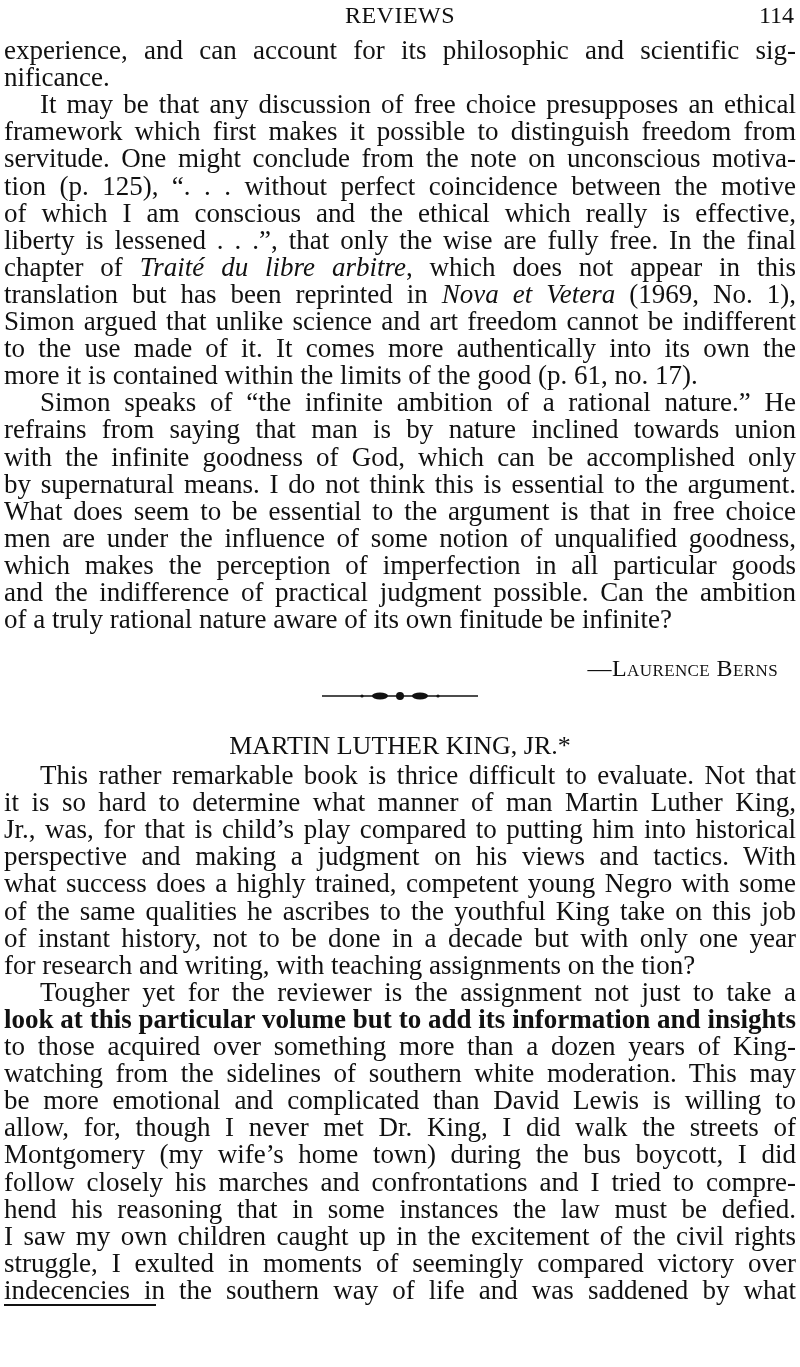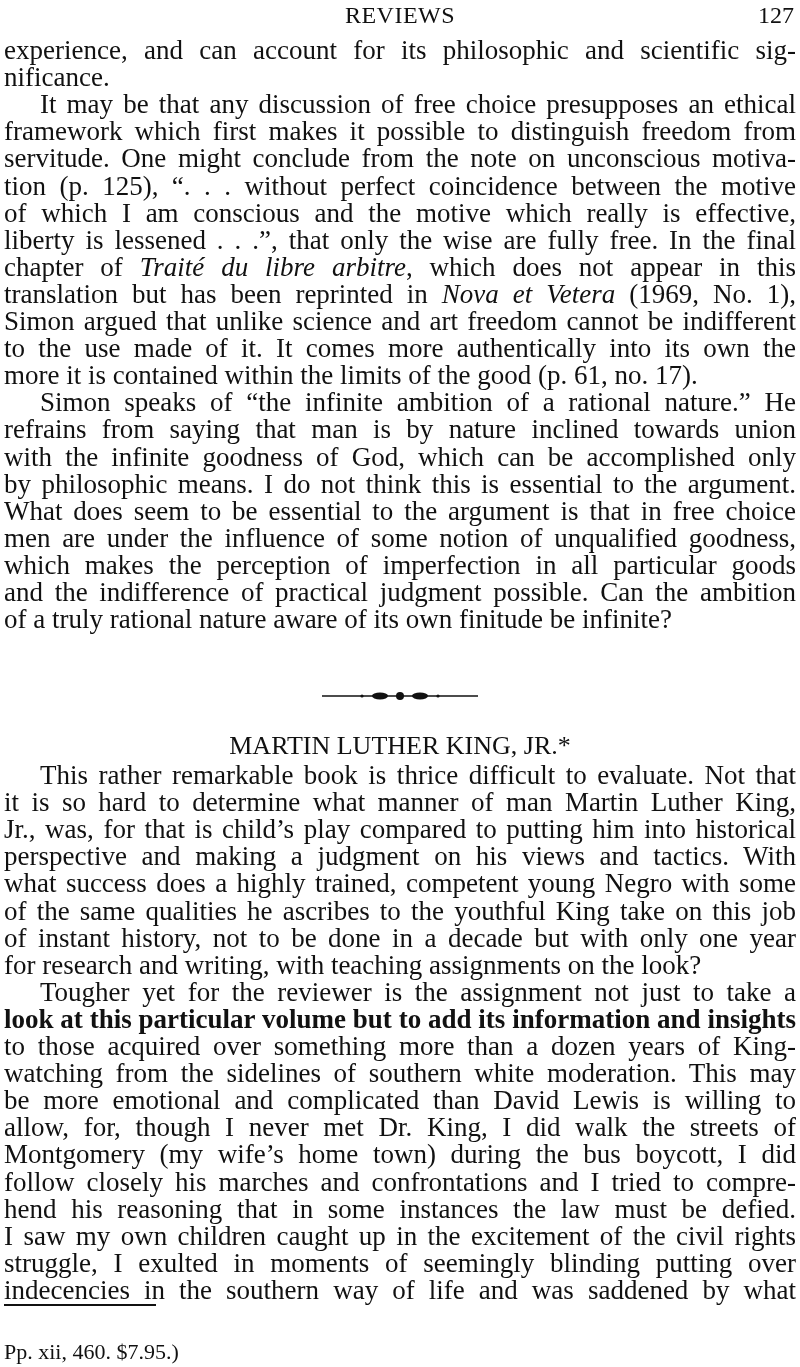--- a/index.html
+++ b/index.html
@@ -54,79 +54,79 @@
       font-size: 22px; line-height: 26px; white-space: nowrap;
     }
   </style>
 </head>
 <body>
 
 <div class="page">
 
   <div class="running-head">
     <div class="running-title">REVIEWS</div>
-    <div class="page-number">127</div>
+    <div class="page-number">114</div>
   </div>
 
   <div id="review1">
       <div class="line" style="top: 37px;">experience, and can account for its philosophic and scientific sig-</div>
       <div class="line last" style="top: 64.1px;">nificance.</div>
       <div class="line indent" style="top: 91.2px;">It may be that any discussion of free choice presupposes an ethical</div>
       <div class="line" style="top: 118.3px;">framework which first makes it possible to distinguish freedom from</div>
       <div class="line" style="top: 145.4px;">servitude. One might conclude from the note on unconscious motiva-</div>
       <div class="line" style="top: 172.5px;">tion (p. 125), “. . . without perfect coincidence between the motive</div>
-      <div class="line" style="top: 199.6px;">of which I am conscious and the motive which really is effective,</div>
+      <div class="line" style="top: 199.6px;">of which I am conscious and the ethical which really is effective,</div>
       <div class="line" style="top: 226.7px;">liberty is lessened . . .”, that only the wise are fully free. In the final</div>
       <div class="line" style="top: 254px;">chapter of <i>Traité du libre arbitre</i>, which does not appear in this</div>
       <div class="line" style="top: 280.9px;">translation but has been reprinted in <i>Nova et Vetera</i> (1969, No. 1),</div>
       <div class="line" style="top: 308px;">Simon argued that unlike science and art freedom cannot be indifferent</div>
       <div class="line" style="top: 335.1px;">to the use made of it. It comes more authentically into its own the</div>
       <div class="line last" style="top: 362.2px;">more it is contained within the limits of the good (p. 61, no. 17).</div>
       <div class="line indent" style="top: 389.3px;">Simon speaks of “the infinite ambition of a rational nature.” He</div>
       <div class="line" style="top: 416.4px;">refrains from saying that man is by nature inclined towards union</div>
       <div class="line" style="top: 443.5px;">with the infinite goodness of God, which can be accomplished only</div>
-      <div class="line" style="top: 470.6px;">by philosophic means. I do not think this is essential to the argument.</div>
+      <div class="line" style="top: 470.6px;">by supernatural means. I do not think this is essential to the argument.</div>
       <div class="line" style="top: 497.7px;">What does seem to be essential to the argument is that in free choice</div>
       <div class="line" style="top: 524.8px;">men are under the influence of some notion of unqualified goodness,</div>
       <div class="line" style="top: 551.9px;">which makes the perception of imperfection in all particular goods</div>
       <div class="line" style="top: 579px;">and the indifference of practical judgment possible. Can the ambition</div>
       <div class="line last" style="top: 606.1px;">of a truly rational nature aware of its own finitude be infinite?</div>
     </div>
 
+  <div class="signature">—Laurence Berns</div>
 
   <svg class="ornament" viewBox="0 0 160 12">
     <line x1="2" y1="6" x2="158" y2="6" stroke="#111" stroke-width="1.4"></line>
     <circle cx="42" cy="6" r="1.6" fill="#111"></circle>
     <ellipse cx="60" cy="6" rx="8" ry="3.4" fill="#111"></ellipse>
     <circle cx="80" cy="6" r="4" fill="#111"></circle>
     <ellipse cx="100" cy="6" rx="8" ry="3.4" fill="#111"></ellipse>
     <circle cx="118" cy="6" r="1.6" fill="#111"></circle>
   </svg>
 
   <div class="review-title">MARTIN LUTHER KING, JR.*</div>
 
   <div id="review2">
       <div class="line indent" style="top: 762px;">This rather remarkable book is thrice difficult to evaluate. Not that</div>
       <div class="line" style="top: 789.1px;">it is so hard to determine what manner of man Martin Luther King,</div>
       <div class="line" style="top: 816.2px;">Jr., was, for that is child’s play compared to putting him into historical</div>
       <div class="line" style="top: 843.3px;">perspective and making a judgment on his views and tactics. With</div>
       <div class="line" style="top: 870.4px;">what success does a highly trained, competent young Negro with some</div>
       <div class="line" style="top: 897.5px;">of the same qualities he ascribes to the youthful King take on this job</div>
       <div class="line" style="top: 924.6px;">of instant history, not to be done in a decade but with only one year</div>
-      <div class="line last" style="top: 951.7px;">for research and writing, with teaching assignments on the look?</div>
+      <div class="line last" style="top: 951.7px;">for research and writing, with teaching assignments on the tion?</div>
       <div class="line indent" style="top: 978.8px;">Tougher yet for the reviewer is the assignment not just to take a</div>
       <div class="line" style="top: 1005.9px; font-weight: bold;">look at this particular volume but to add its information and insights</div>
       <div class="line" style="top: 1033px;">to those acquired over something more than a dozen years of King-</div>
       <div class="line" style="top: 1060.1px;">watching from the sidelines of southern white moderation. This may</div>
       <div class="line" style="top: 1087.2px;">be more emotional and complicated than David Lewis is willing to</div>
       <div class="line" style="top: 1114.3px;">allow, for, though I never met Dr. King, I did walk the streets of</div>
       <div class="line" style="top: 1141.4px;">Montgomery (my wife’s home town) during the bus boycott, I did</div>
       <div class="line" style="top: 1168.5px;">follow closely his marches and confrontations and I tried to compre-</div>
       <div class="line" style="top: 1195.6px;">hend his reasoning that in some instances the law must be defied.</div>
       <div class="line" style="top: 1222.7px;">I saw my own children caught up in the excitement of the civil rights</div>
-      <div class="line" style="top: 1249.8px;">struggle, I exulted in moments of seemingly blinding putting over</div>
+      <div class="line" style="top: 1249.8px;">struggle, I exulted in moments of seemingly compared victory over</div>
       <div class="line" style="top: 1276.9px;">indecencies in the southern way of life and was saddened by what</div>
     </div>
 
   <div class="footnote-rule"></div>
-  <div class="footnote" style="top:1339px;">Pp. xii, 460.  $7.95.)</div>
 
 </div>
 
 </body></html>

